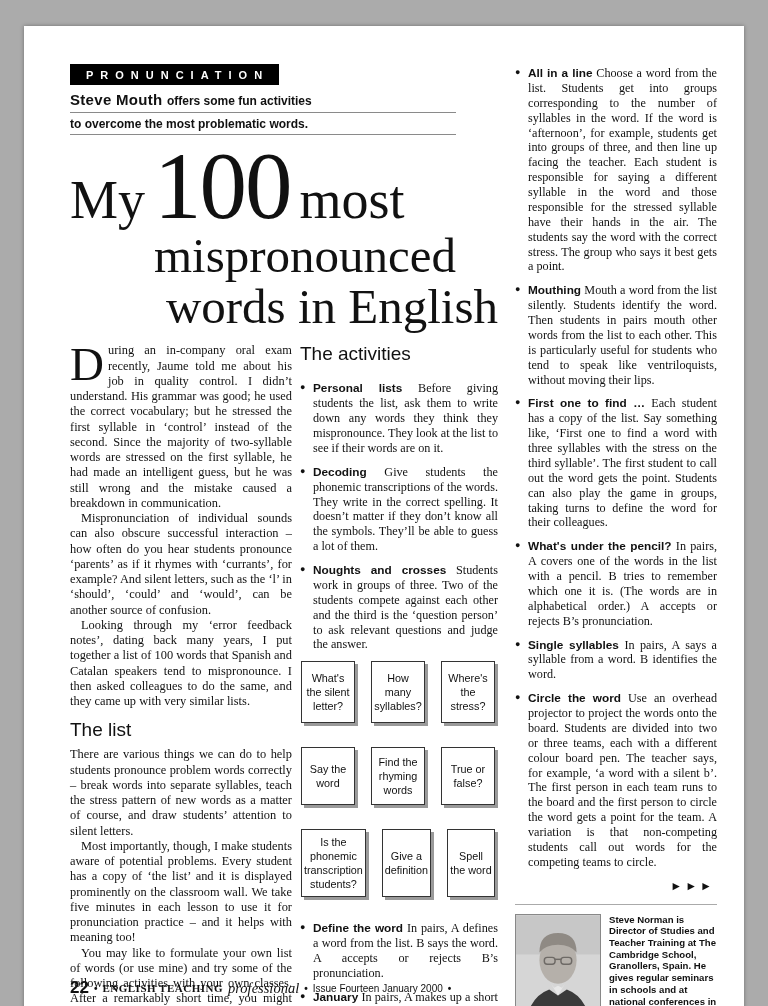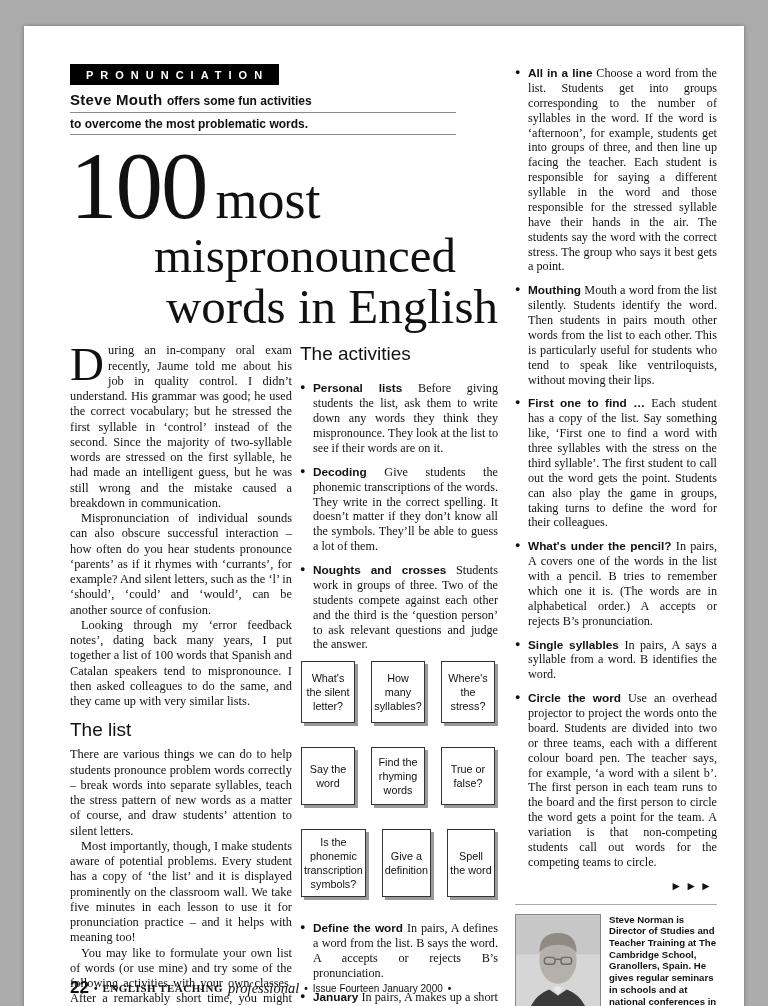--- a/index.html
+++ b/index.html
@@ -117,20 +117,21 @@
         <div>
           <div class="kicker">PRONUNCIATION</div>
           <div class="byline-row">
             <span class="byline-name">Steve Mouth</span>
             <span class="byline-rest">offers some fun activities</span>
           </div>
           <div class="byline-row second">to overcome the most problematic words.</div>
 
           <div class="title">
             <div class="t-line1">
+              <span class="t-my">My</span>
               <span class="t-100">100</span>
               <span class="t-most">most</span>
             </div>
             <div class="t-line2">mispronounced</div>
             <div class="t-line3">words in English</div>
           </div>
         </div>
 
         <div class="cols">
 
@@ -165,21 +166,21 @@
                 <div class="qcell">What's the silent letter?</div>
                 <div class="qcell">How many syllables?</div>
                 <div class="qcell">Where's the stress?</div>
               </div>
               <div class="qrow r2">
                 <div class="qcell">Say the word</div>
                 <div class="qcell">Find the rhyming words</div>
                 <div class="qcell">True or false?</div>
               </div>
               <div class="qrow r3">
-                <div class="qcell">Is the phonemic transcription symbols?</div>
+                <div class="qcell">Is the phonemic transcription students?</div>
                 <div class="qcell">Give a definition</div>
                 <div class="qcell">Spell the word</div>
               </div>
             </div>
 
             <div class="bullet-item">
               <span class="bullet">●</span>
               <b>Define the word</b> <span>In pairs, A defines a word from the list. B says the word. A accepts or rejects B’s pronunciation.</span>
             </div>
             <div class="bullet-item">

